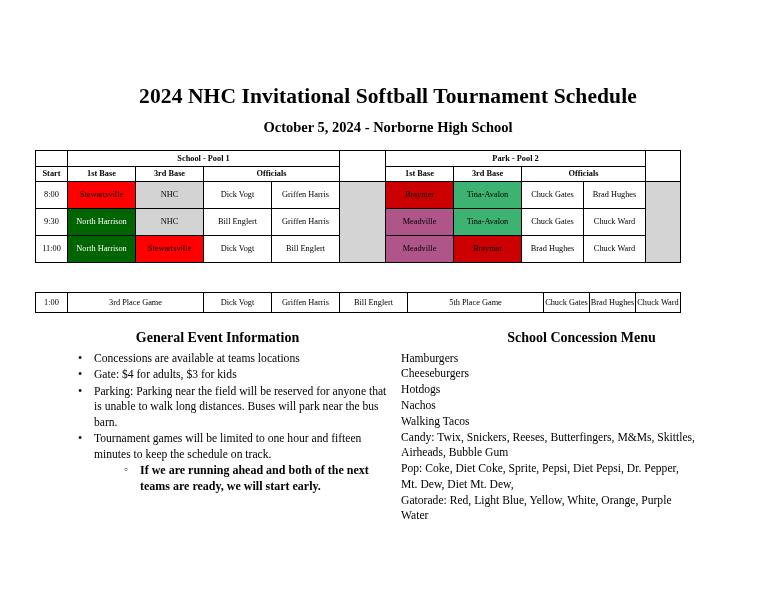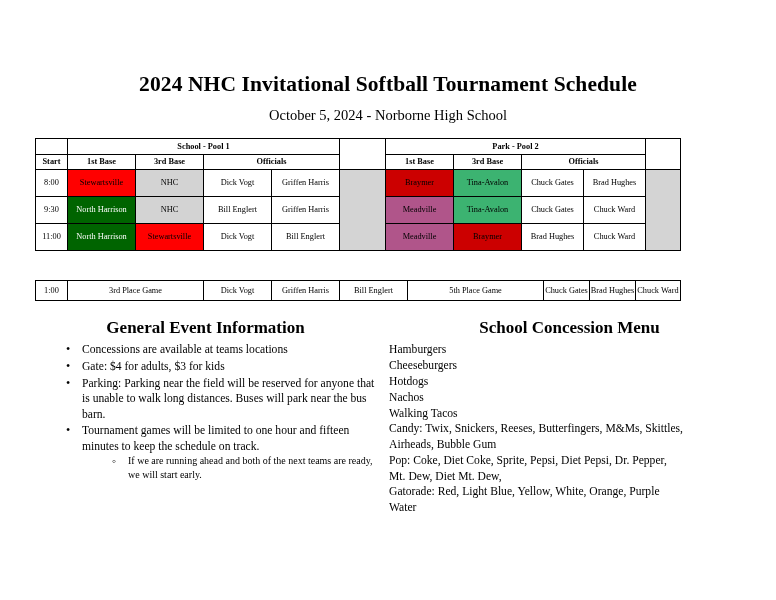--- a/index.html
+++ b/index.html
@@ -12,41 +12,41 @@
     height: 600px;
     font-family: "Liberation Serif", "DejaVu Serif", serif;
     color: #000000;
     overflow: hidden;
     position: relative;
   }
   .page {
     width: 776px;
     height: 600px;
     box-sizing: border-box;
-    padding: 0;
+    padding: 12px;
     position: relative;
   }
 
   
   .title-block {
     text-align: center;
     padding-top: 72px;
   }
   .doc-title {
     font-size: 21.5px;
     font-weight: bold;
     letter-spacing: 0.1px;
     margin: 0;
     line-height: 1.2;
   }
   .doc-subtitle {
     font-size: 14.5px;
     margin: 9px 0 0 0;
     line-height: 1.2;
-    font-weight: normal;
+    font-weight: bold;
   }
 
   
   .table-wrap {
     margin: 8px auto;
     width: 706px;
   }
   table.sched {
     border-collapse: collapse;
     table-layout: fixed;
@@ -91,21 +91,21 @@
     margin-top: 16px;
     padding: 0 26px 0 30px;
     box-sizing: border-box;
     width: 776px;
   }
   .col-left { width: 355px; }
   .col-right { width: 365px; margin-left: 8px; }
   .sec-title {
     text-align: center;
     font-weight: bold;
-    font-size: 17px;
+    font-size: 14px;
     margin: 0 0 4px 0;
     line-height: 1.25;
   }
   ul.info {
     margin: 0;
     padding-left: 36px;
     list-style: none;
   }
   ul.info > li {
     font-size: 11.6px;
@@ -121,24 +121,25 @@
     left: 0;
     top: -1px;
     font-size: 12px;
   }
   ul.subinfo {
     margin: 0;
     padding-left: 30px;
     list-style: none;
   }
   ul.subinfo > li {
-    font-size: 10px;
+    font-size: 12px;
     line-height: 1.34;
     position: relative;
     padding-left: 16px;
+    font-weight: bold;
   }
   ul.subinfo > li::before {
     content: "\25E6";
     position: absolute;
     left: 0;
     top: -1px;
     font-size: 12px;
   }
   .menu-list {
     font-size: 11.6px;

